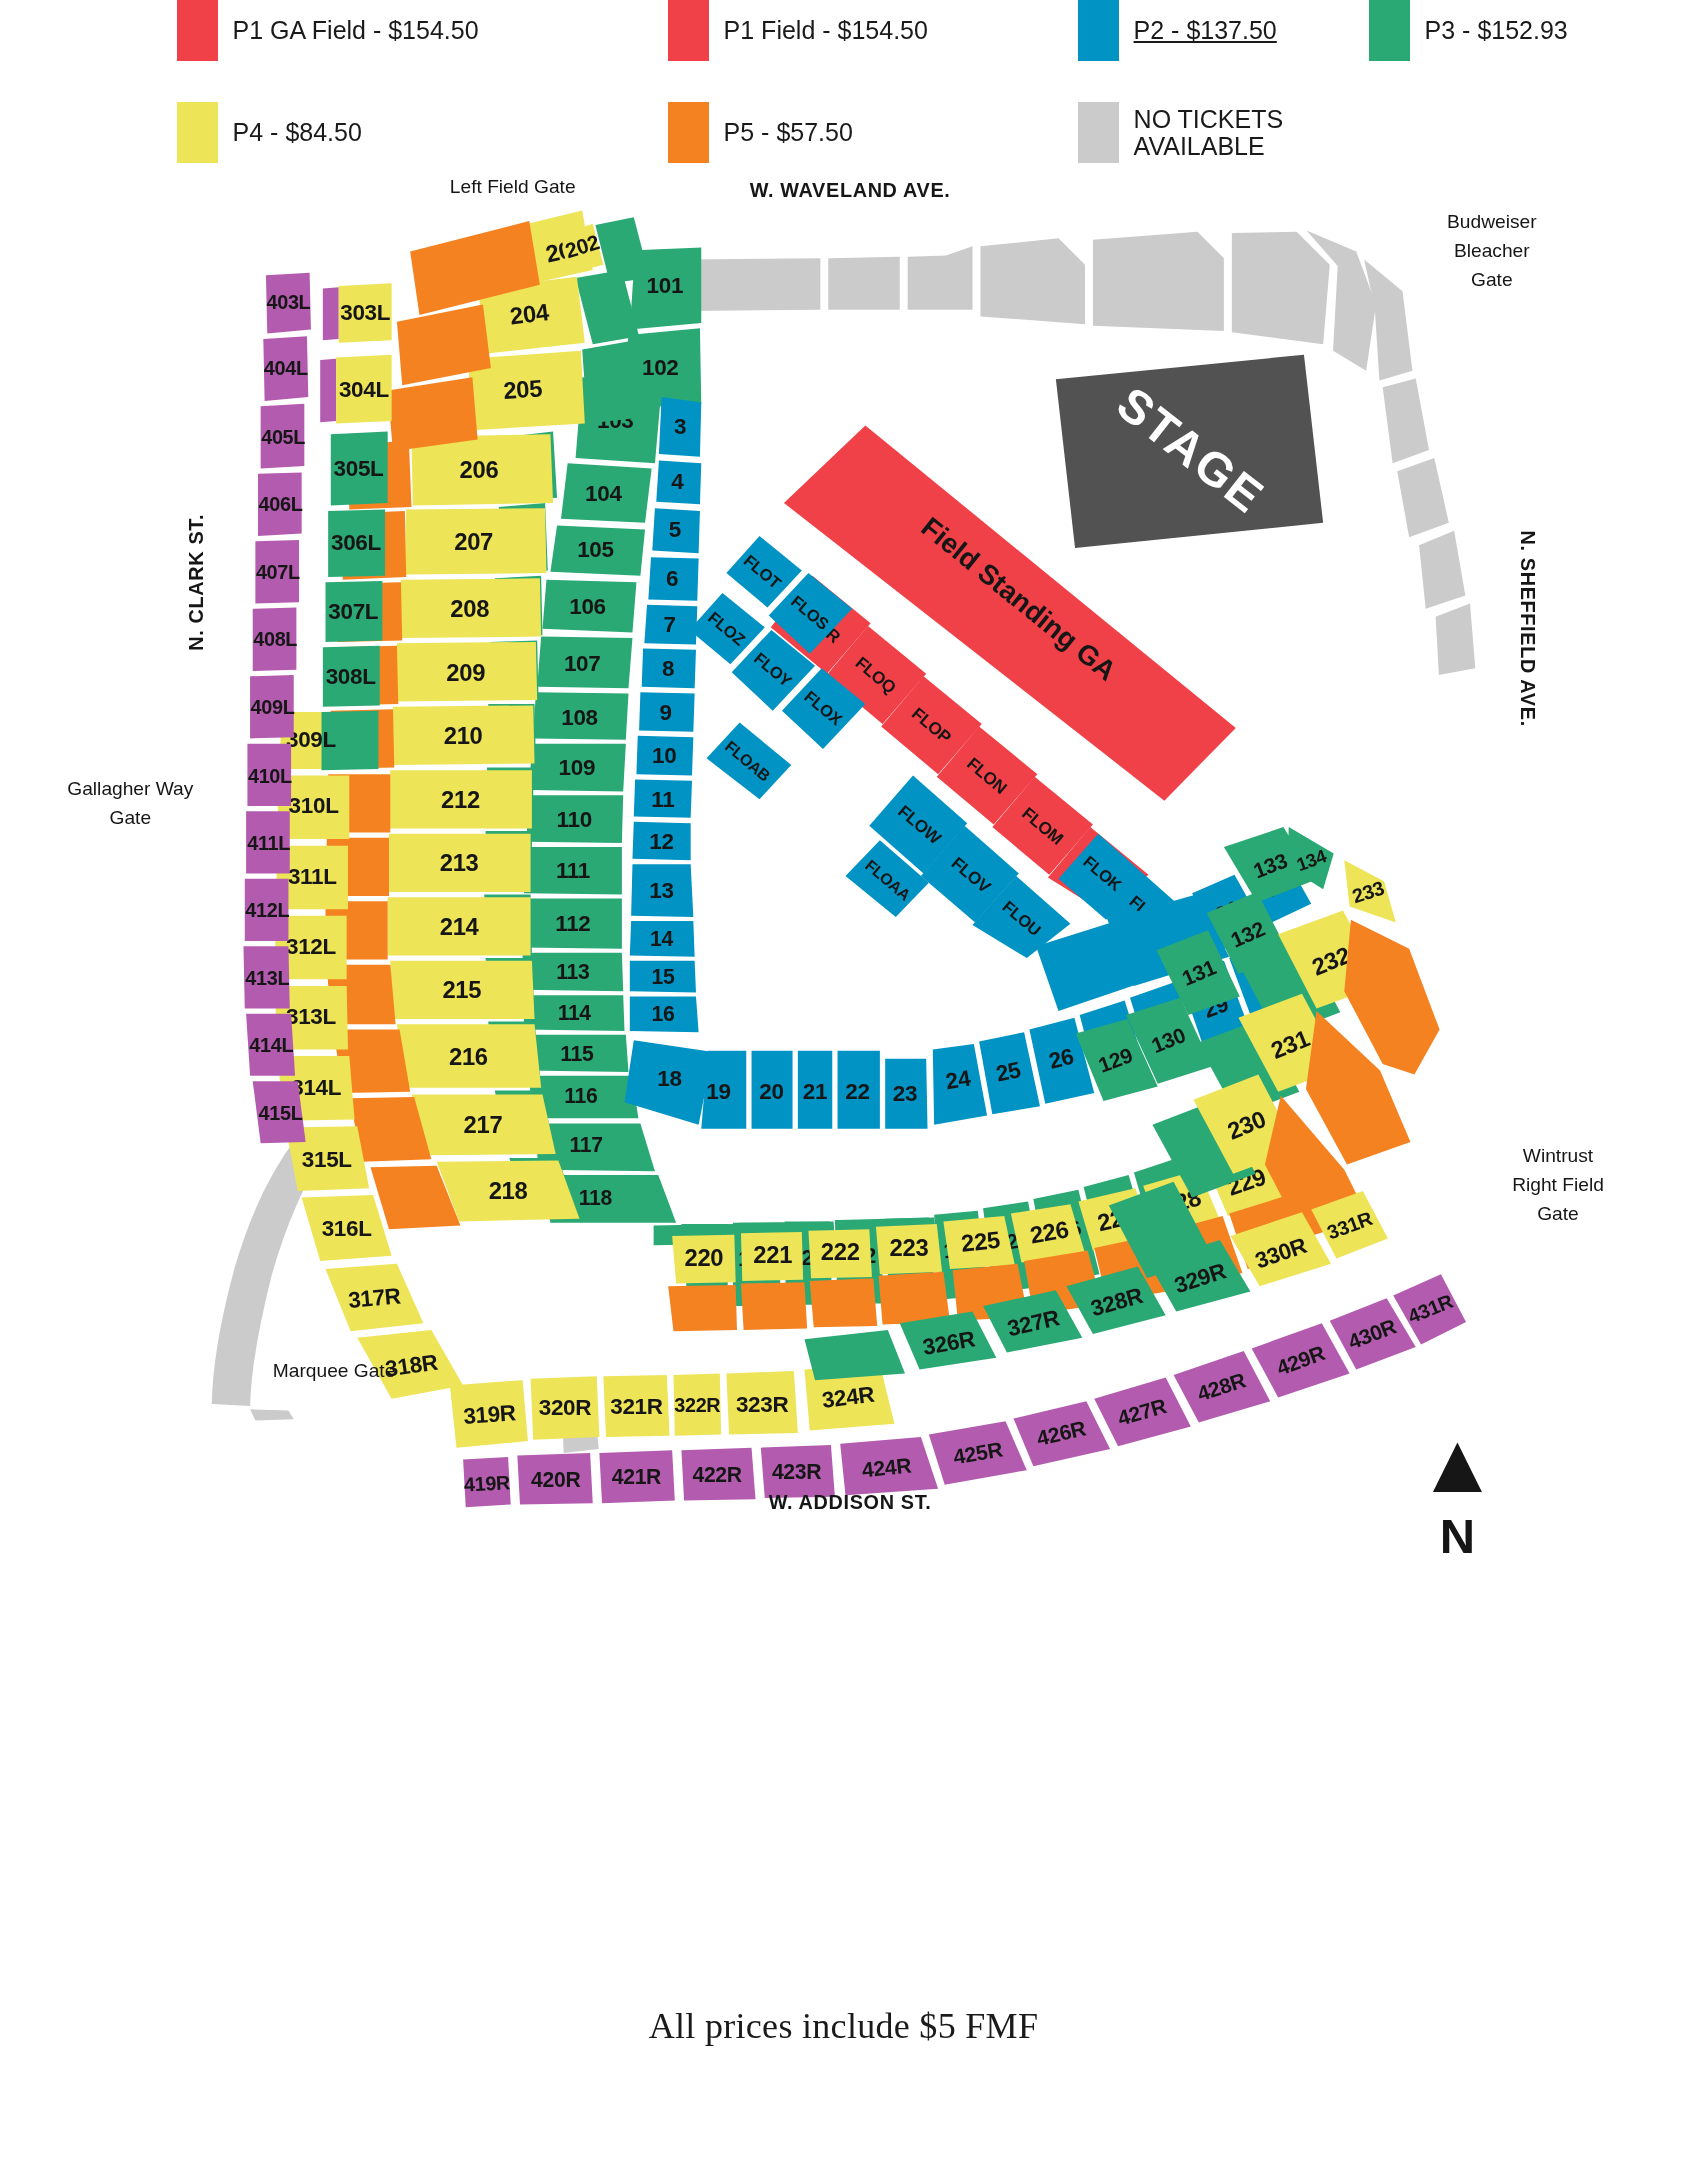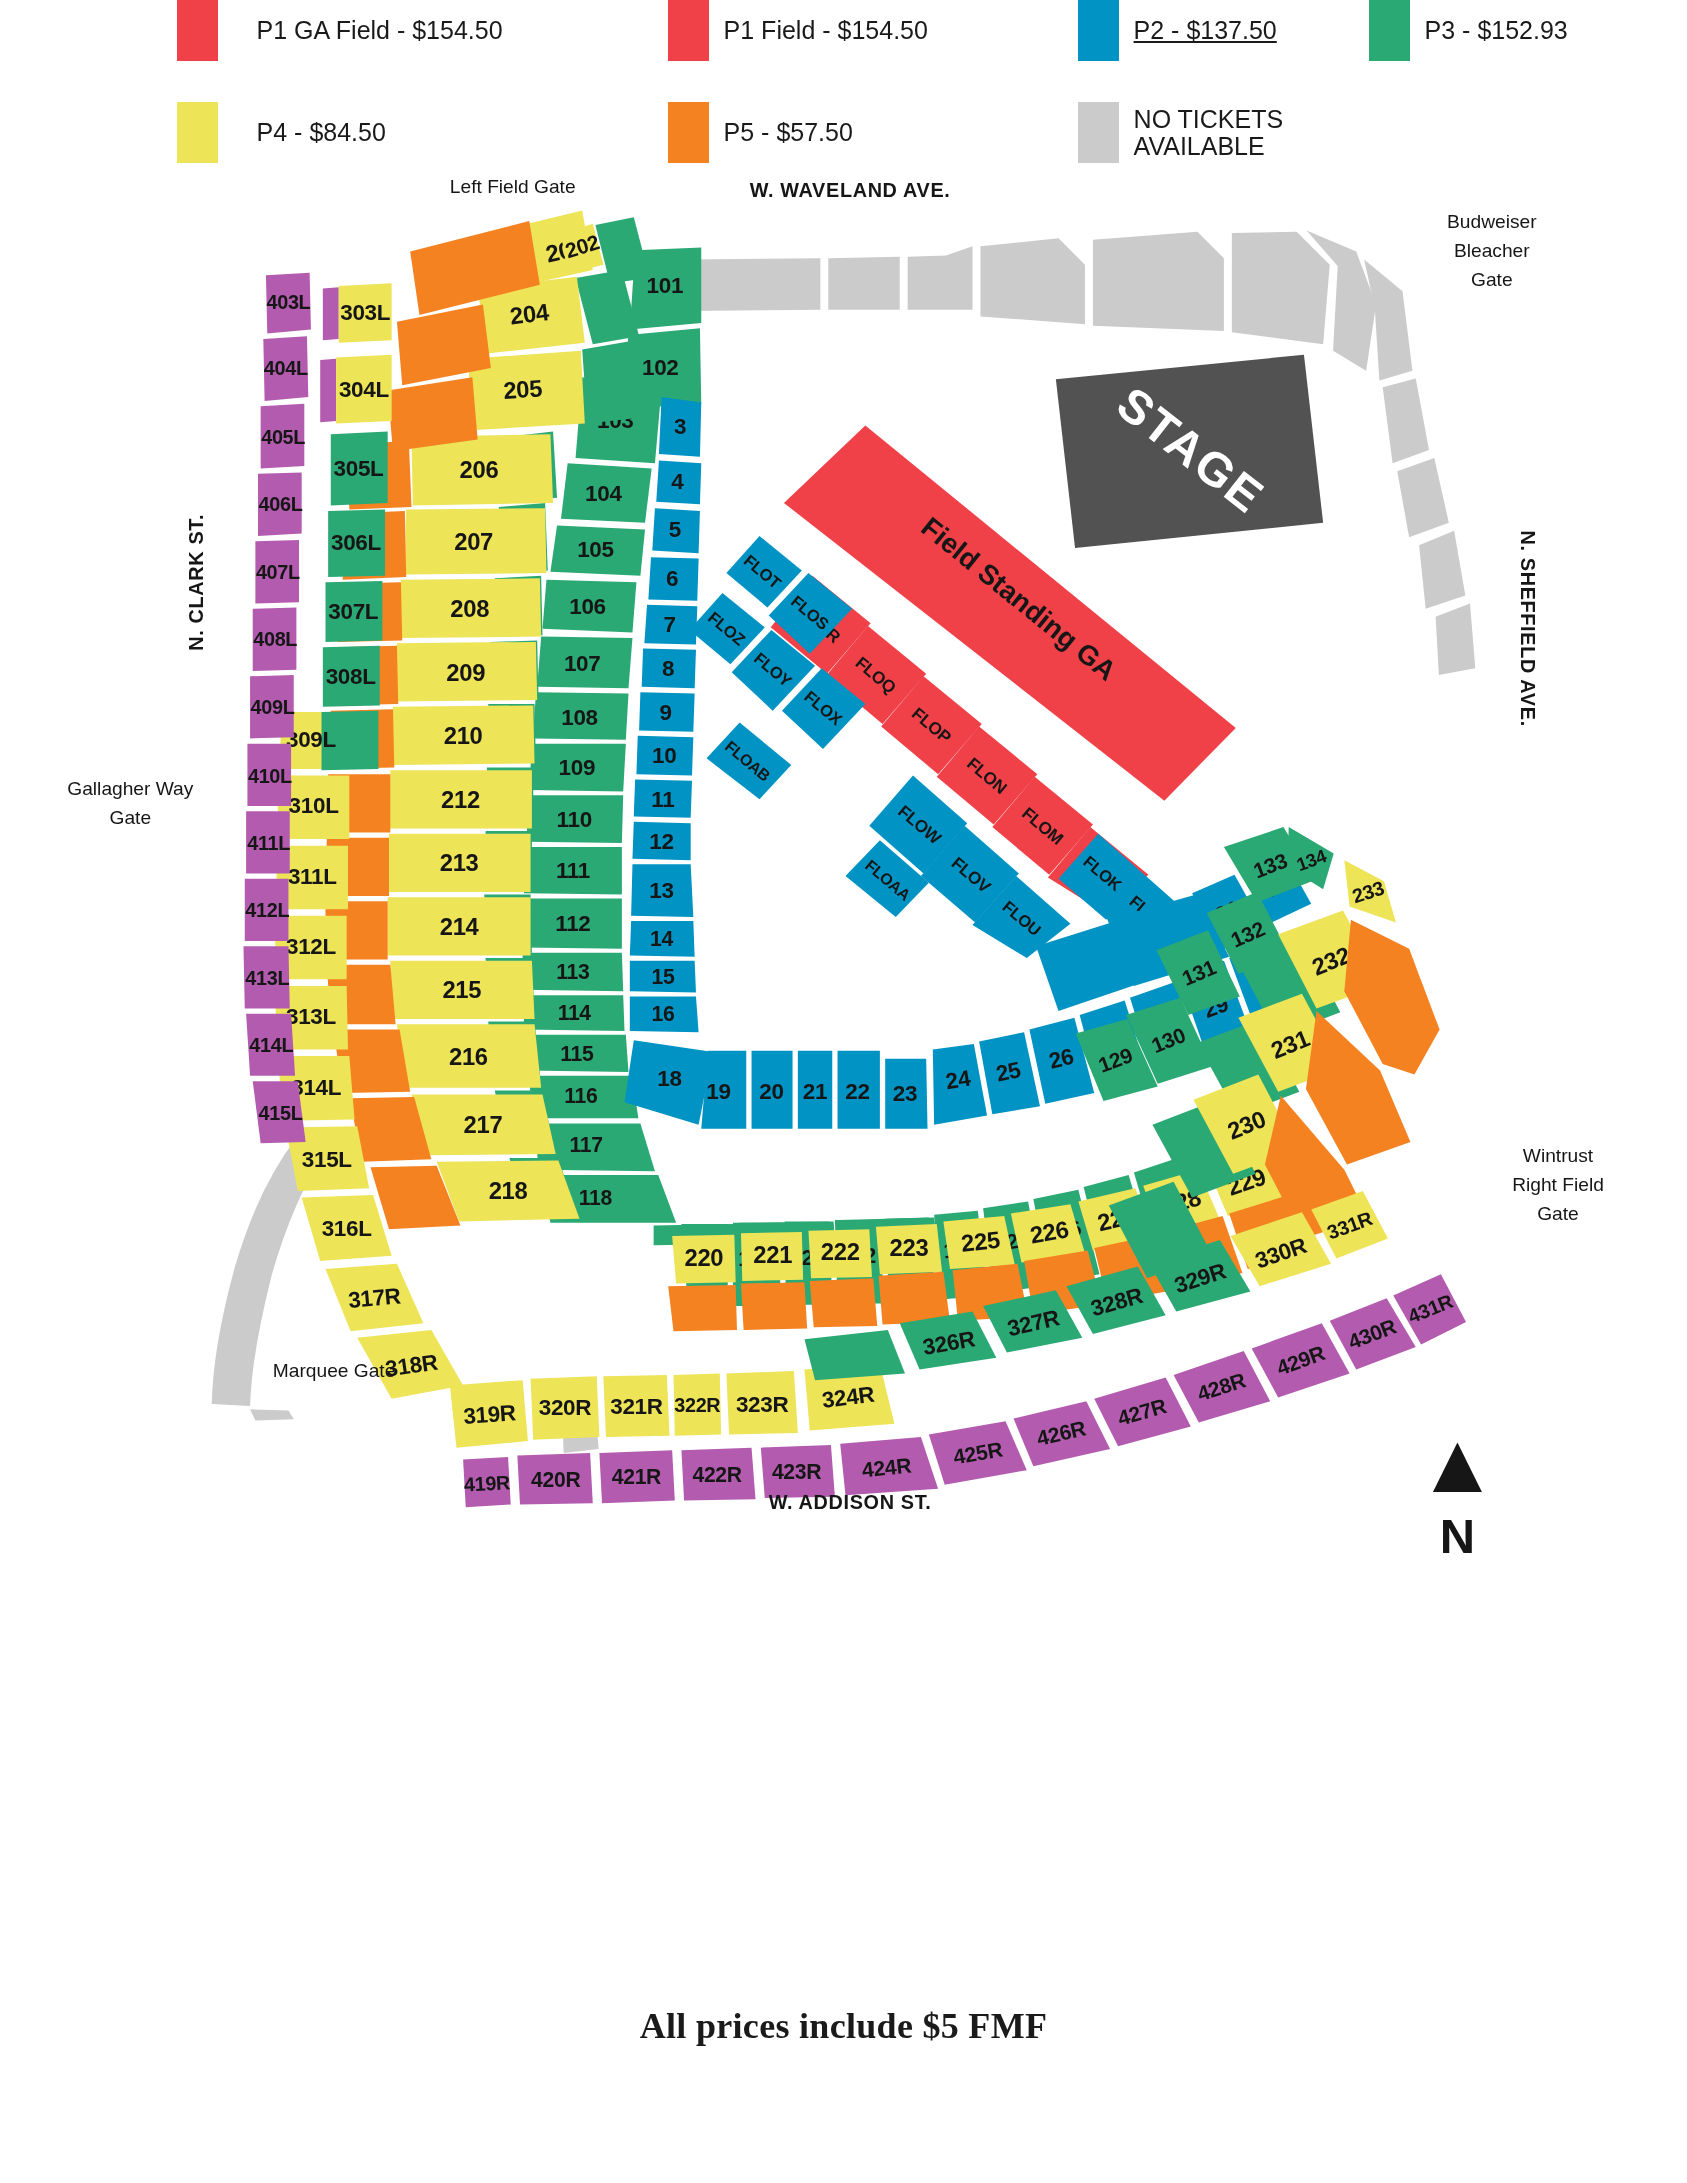--- a/index.html
+++ b/index.html
@@ -23,30 +23,30 @@
          fill:#161616;text-anchor:middle;dominant-baseline:central;
          font-size:42px;}
   .northN{font-family:"Liberation Sans",sans-serif;font-weight:bold;
           fill:#161616;text-anchor:middle;dominant-baseline:central;font-size:74px;}
 
   
   #legend{position:absolute;left:0;top:2430;width:1687px;}
   .legend-row{display:flex;align-items:center;justify-content:flex-start;
               padding-left:177px;margin-bottom:14.6px;}
   .legend-item{display:flex;align-items:center;}
-  .legend-item.i0{width:454px;gap:24px;}
+  .legend-item.i0{width:454px;}
   .legend-item.i1{width:410px;padding-left:37px;}
   .legend-item.i2{width:291px;text-decoration:underline;}
   .legend-item.i3{width:291px;}
   .sw{width:41px;height:61px;flex:0 0 41px;}
   .legend-txt{font-family:"Liberation Sans",sans-serif;font-weight:normal;
               font-size:25px;color:#1a1a1a;margin-left:14.6px;white-space:pre-line;
               line-height:1.05;}
   #footer{position:absolute;left:0;top:2005px;width:1687px;text-align:center;
-          font-family:"Liberation Serif",serif;font-weight:bold;font-size:36px;
+          font-family:"Liberation Serif",serif;font-weight:normal;font-size:36px;
           color:#1a1a1a;letter-spacing:0.3px;}
 </style>
 </head>
 <body>
 
 <div id="map">
 <svg width="1687" height="1555" viewBox="0 0 2550 2350" xmlns="http://www.w3.org/2000/svg">
 
 <g>
   <path d="M1040 392 L1240 390 L1240 468 L1040 470 Z" fill="#CCCBCB"></path>

